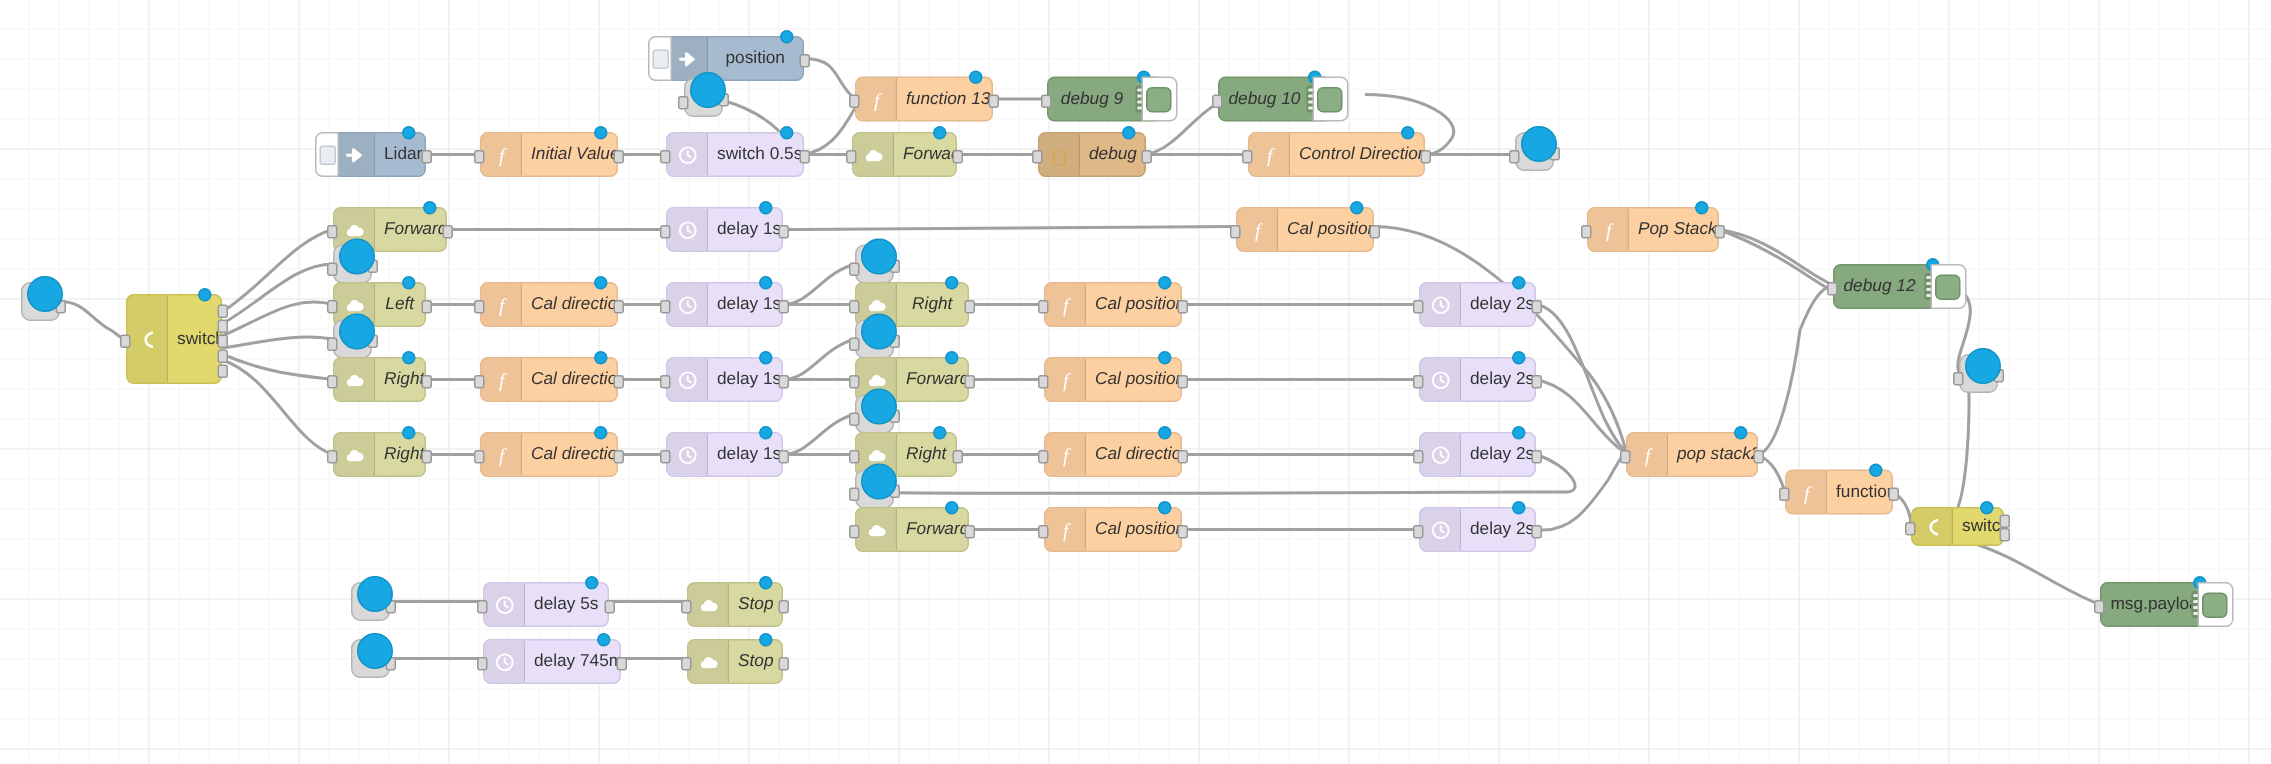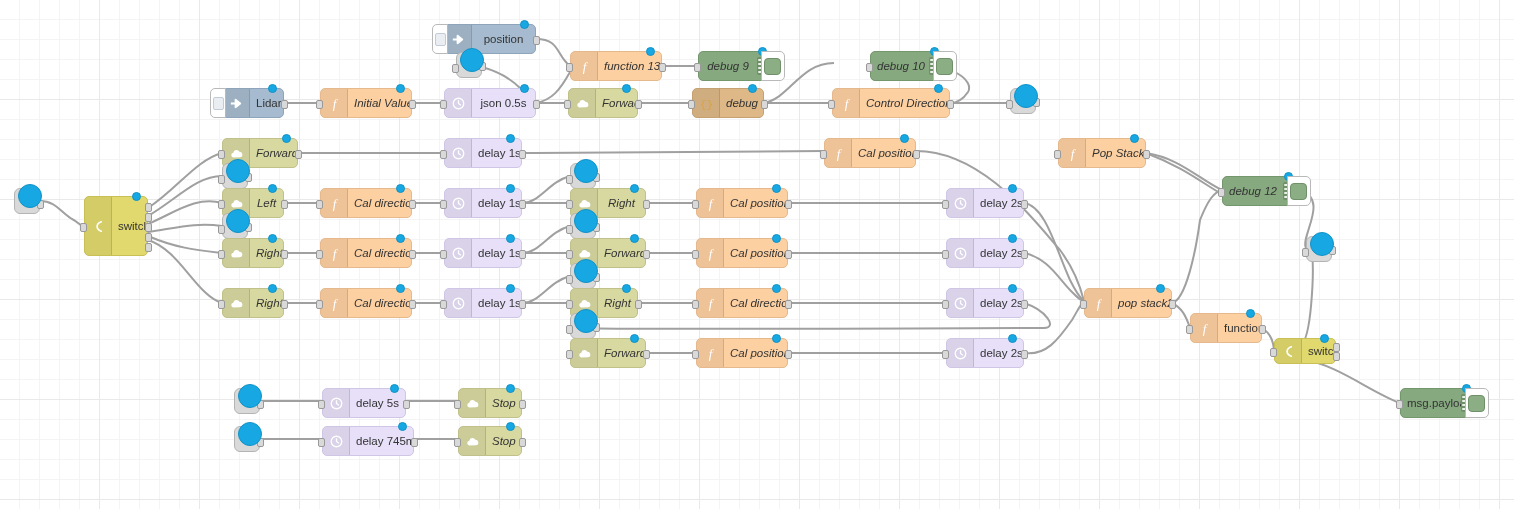--- a/index.html
+++ b/index.html
@@ -211,21 +211,21 @@
           <i></i>
           <i></i>
         </div>
         <span class="port in" style="top: 10.5px;"></span>
         <span class="port out" style="top: 10.5px;"></span>
         <span class="statusdot"></span>
         <span class="dbg-btnwrap">
           <span class="dbg-btn"></span>
         </span>
       </div>
-      <div class="node n-debug" style="left: 870px; top: 51px; width: 76px;">
+      <div class="node n-debug" style="left: 812px; top: 51px; width: 76px;">
         <span class="label">debug 10</span>
         <div class="dbg-lines">
           <i></i>
           <i></i>
           <i></i>
           <i></i>
         </div>
         <span class="port in" style="top: 10.5px;"></span>
         <span class="port out" style="top: 10.5px;"></span>
         <span class="statusdot"></span>
@@ -260,21 +260,21 @@
       </div>
       <div class="node n-delay" style="left: 444px; top: 88px; width: 92px;">
         <div class="icon-box">
           <svg class="glyph" width="15" height="15" viewBox="0 0 16 16">
             <g fill="none" stroke="#fff" stroke-width="1.4">
               <circle cx="8" cy="8" r="5.6"></circle>
               <path d="M8 4.6V8l2.6 1.8"></path>
             </g>
           </svg>
         </div>
-        <span class="label upright">json 0.5s</span>
+        <span class="label upright">switch 0.5s</span>
         <span class="port in" style="top: 10.5px;"></span>
         <span class="port out" style="top: 10.5px;"></span>
         <span class="statusdot"></span>
       </div>
       <div class="node n-mqtt" style="left: 568px; top: 88px; width: 70px;">
         <div class="icon-box">
           <svg class="glyph" width="15" height="15" viewBox="0 0 16 16">
             <path d="M4.4 12.2a2.6 2.6 0 0 1 .2-5.1 3.4 3.4 0 0 1 6.4-.9 2.9 2.9 0 0 1 .6 5.9z" fill="#fff"></path>
           </svg>
         </div>

